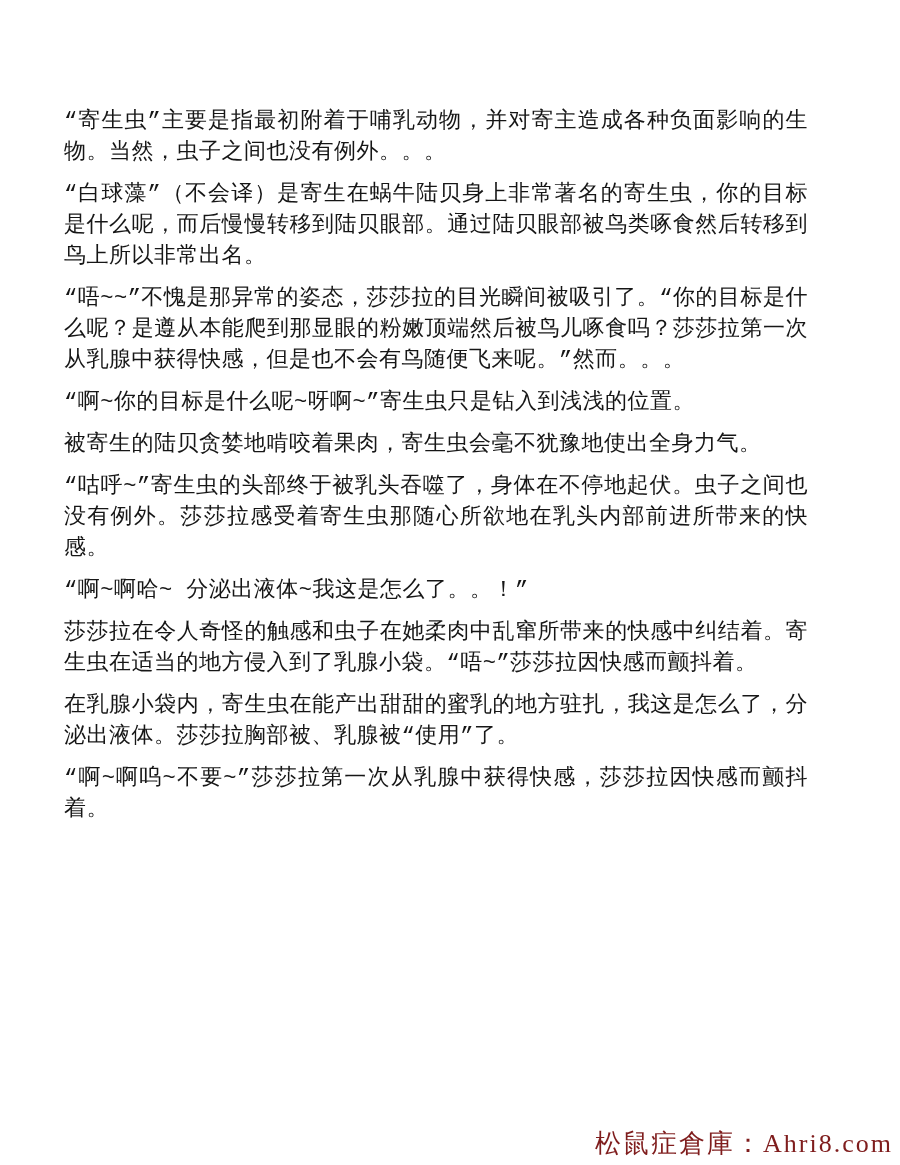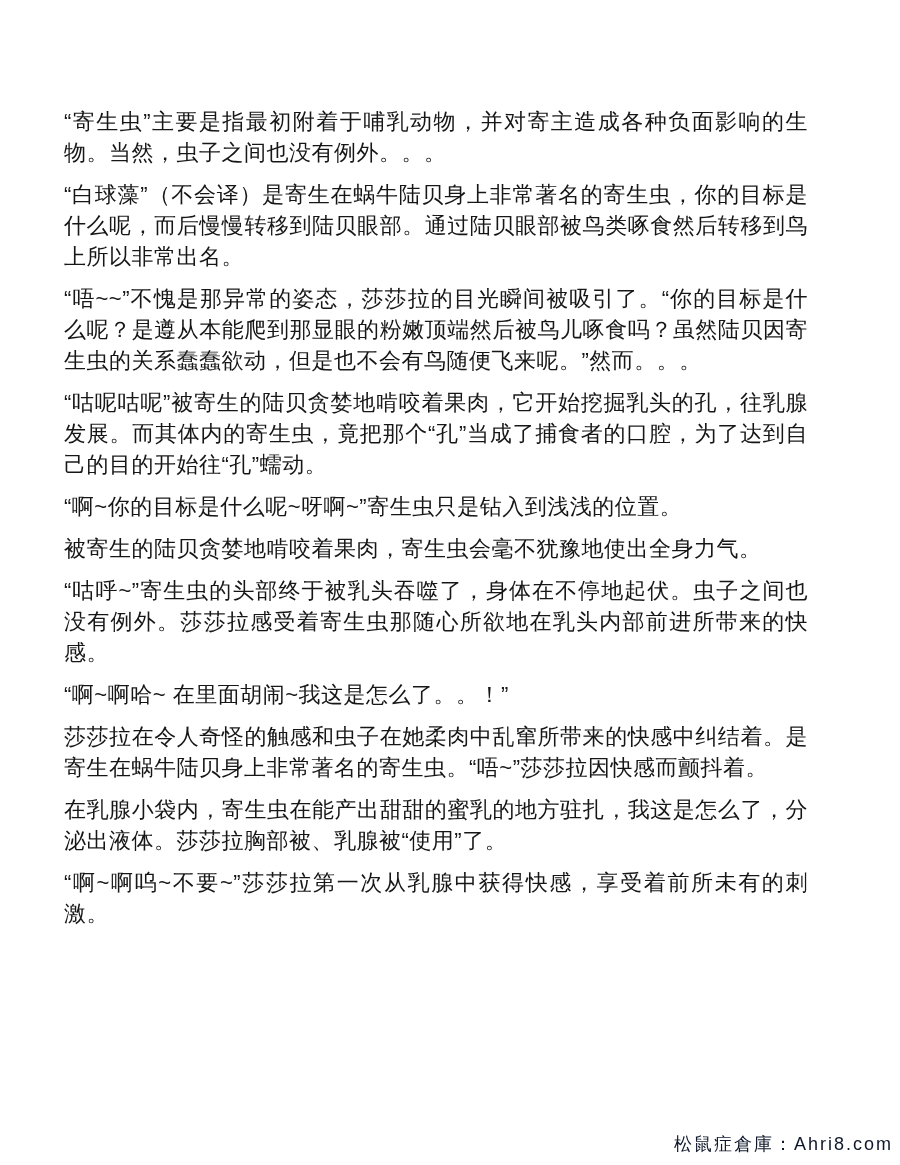--- a/index.html
+++ b/index.html
@@ -13,56 +13,56 @@
     height: 1165px;
     background: #ffffff;
     overflow: hidden;
     font-family: "Liberation Sans", "DejaVu Sans", sans-serif;
   }
   .content {
     position: absolute;
     left: 64px;
     top: 106px;
     width: 744px;
+    font-family: Liberation Mono, monospace;
   }
   .para {
     margin: 0 0 11px 0;
     font-size: 22px;
     line-height: 31px;
     color: #161616;
     text-align: justify;
     text-justify: inter-ideograph;
     letter-spacing: 0.5px;
   }
   .watermark {
     position: absolute;
     top: 1129px;
     right: 7px;
-    font-family: Liberation Sans, sans-serif;
-    font-size: 18px;
+    font-family: Liberation Serif, serif;
+    font-size: 26px;
     line-height: 30px;
-    color: #0f172a;
+    color: #7f1d1d;
     letter-spacing: 2px;
     white-space: nowrap;
   }
 </style>
 </head>
 <body>
 
 <div class="page">
 
   <main class="content">
     <p class="para">“寄生虫”主要是指最初附着于哺乳动物，并对寄主造成各种负面影响的生物。当然，虫子之间也没有例外。。。</p>
     <p class="para">“白球藻”（不会译）是寄生在蜗牛陆贝身上非常著名的寄生虫，你的目标是什么呢，而后慢慢转移到陆贝眼部。通过陆贝眼部被鸟类啄食然后转移到鸟上所以非常出名。</p>
-    <p class="para">“唔~~”不愧是那异常的姿态，莎莎拉的目光瞬间被吸引了。“你的目标是什么呢？是遵从本能爬到那显眼的粉嫩顶端然后被鸟儿啄食吗？虽然陆贝因寄生虫的关系蠢蠢欲动，但是也不会有鸟随便飞来呢。”然而。。。</p>
-    <p class="para">“咕呢咕呢”被寄生的陆贝贪婪地啃咬着果肉，它开始挖掘乳头的孔，往乳腺发展。而其体内的寄生虫，竟把那个“孔”当成了捕食者的口腔，为了达到自己的目的开始往“孔”蠕动。</p>
+    <p class="para">“唔~~”不愧是那异常的姿态，莎莎拉的目光瞬间被吸引了。“你的目标是什么呢？是遵从本能爬到那显眼的粉嫩顶端然后被鸟儿啄食吗？莎莎拉第一次从乳腺中获得快感，但是也不会有鸟随便飞来呢。”然而。。。</p>
     <p class="para">“啊~你的目标是什么呢~呀啊~”寄生虫只是钻入到浅浅的位置。</p>
     <p class="para">被寄生的陆贝贪婪地啃咬着果肉，寄生虫会毫不犹豫地使出全身力气。</p>
     <p class="para">“咕呼~”寄生虫的头部终于被乳头吞噬了，身体在不停地起伏。虫子之间也没有例外。莎莎拉感受着寄生虫那随心所欲地在乳头内部前进所带来的快感。</p>
-    <p class="para">“啊~啊哈~ 在里面胡闹~我这是怎么了。。！”</p>
-    <p class="para">莎莎拉在令人奇怪的触感和虫子在她柔肉中乱窜所带来的快感中纠结着。是寄生在蜗牛陆贝身上非常著名的寄生虫。“唔~”莎莎拉因快感而颤抖着。</p>
+    <p class="para">“啊~啊哈~ 分泌出液体~我这是怎么了。。！”</p>
+    <p class="para">莎莎拉在令人奇怪的触感和虫子在她柔肉中乱窜所带来的快感中纠结着。寄生虫在适当的地方侵入到了乳腺小袋。“唔~”莎莎拉因快感而颤抖着。</p>
     <p class="para">在乳腺小袋内，寄生虫在能产出甜甜的蜜乳的地方驻扎，我这是怎么了，分泌出液体。莎莎拉胸部被、乳腺被“使用”了。</p>
-    <p class="para">“啊~啊呜~不要~”莎莎拉第一次从乳腺中获得快感，享受着前所未有的刺激。</p>
+    <p class="para">“啊~啊呜~不要~”莎莎拉第一次从乳腺中获得快感，莎莎拉因快感而颤抖着。</p>
   </main>
 
   <div class="watermark"><span>松鼠症倉庫</span><span>：</span><span>Ahri8.com</span></div>
 
 </div>
 
 </body></html>

